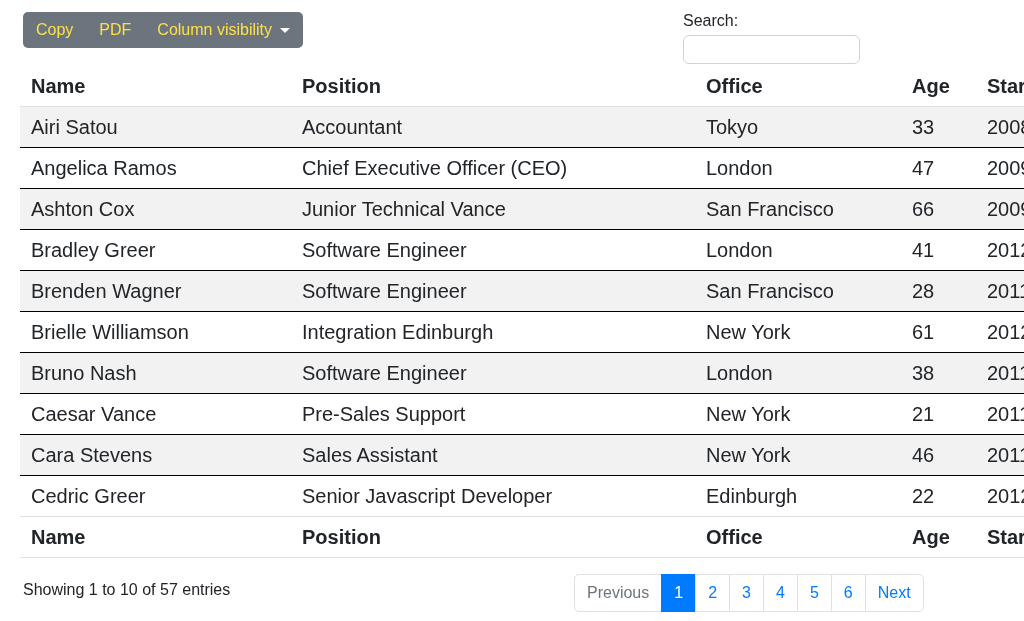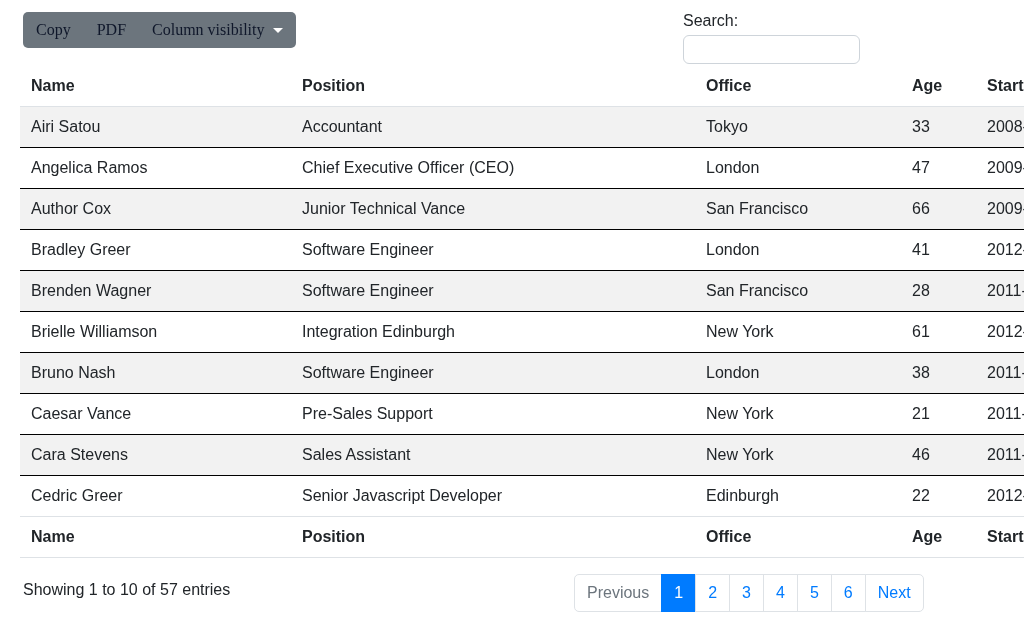--- a/index.html
+++ b/index.html
@@ -16,22 +16,22 @@
   .toolbar { position: relative; height: 66px; }
   .btn-group {
     position: absolute; left: 23px; top: 12px;
     display: inline-flex;
     border-radius: 5px;
     overflow: hidden;
   }
   .btn {
     background: #6c757d;
     border: none;
-    color: #0f172a;
-    font-family: Liberation Serif, serif;
+    color: #fde047;
+    font-family: Liberation Sans, sans-serif;
     font-size: 16px;
     line-height: 24px;
     padding: 6px 13px;
     cursor: pointer;
     white-space: nowrap;
   }
   .caret {
     display: inline-block;
     width: 0; height: 0;
     margin-left: 8px;
@@ -57,21 +57,21 @@
   
   table.dataTable {
     border-collapse: collapse;
     table-layout: fixed;
     margin-left: 20px;
     width: 1180px;
   }
   table.dataTable th, table.dataTable td {
     text-align: left;
     padding: 8px 11px;
-    font-size: 16px;
+    font-size: 20px;
     line-height: 24px;
     white-space: nowrap;
     overflow: hidden;
   }
   table.dataTable thead th {
     font-weight: bold;
     border-bottom: 1px solid #dee2e6;
     cursor: pointer;
   }
   table.dataTable tbody td { border-top: 1px solid #000000; }
@@ -159,21 +159,21 @@
       <td>2008-</td>
     </tr>
     <tr>
       <td>Angelica Ramos</td>
       <td>Chief Executive Officer (CEO)</td>
       <td>London</td>
       <td>47</td>
       <td>2009-</td>
     </tr>
     <tr>
-      <td>Author Cox</td>
+      <td>Ashton Cox</td>
       <td>Junior Technical Vance</td>
       <td>San Francisco</td>
       <td>66</td>
       <td>2009-</td>
     </tr>
     <tr>
       <td>Bradley Greer</td>
       <td>Software Engineer</td>
       <td>London</td>
       <td>41</td>

